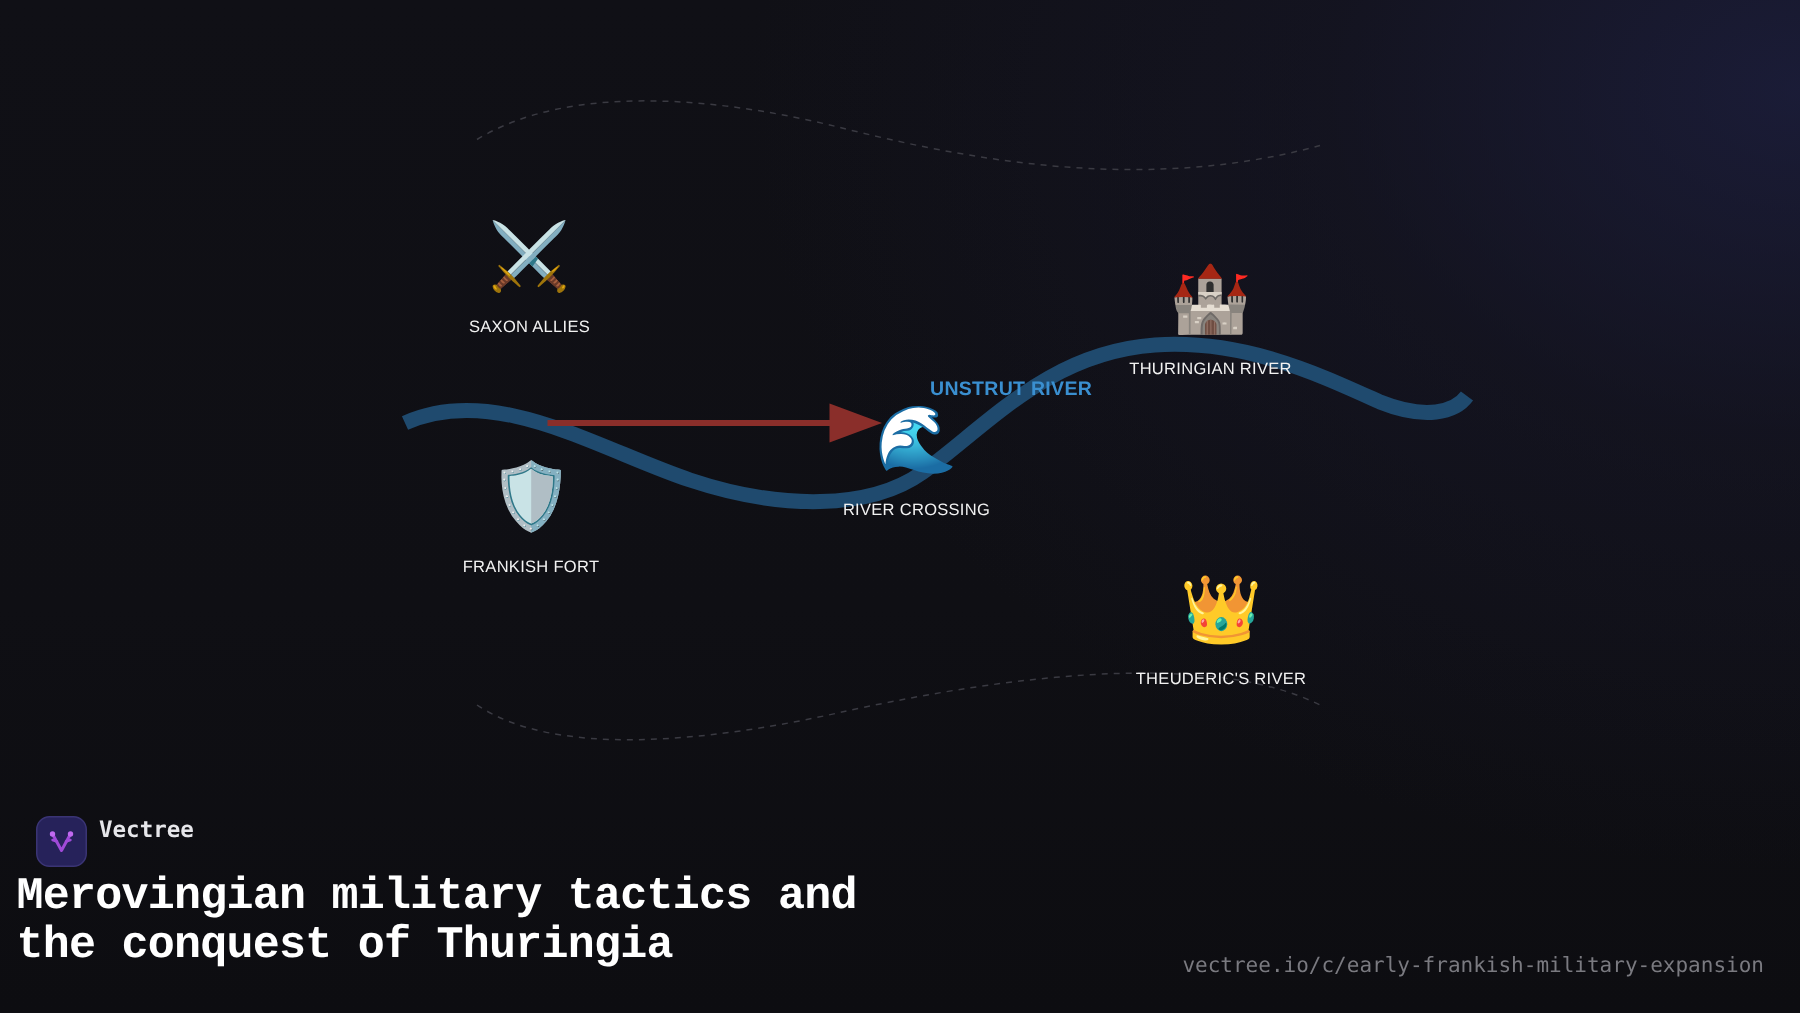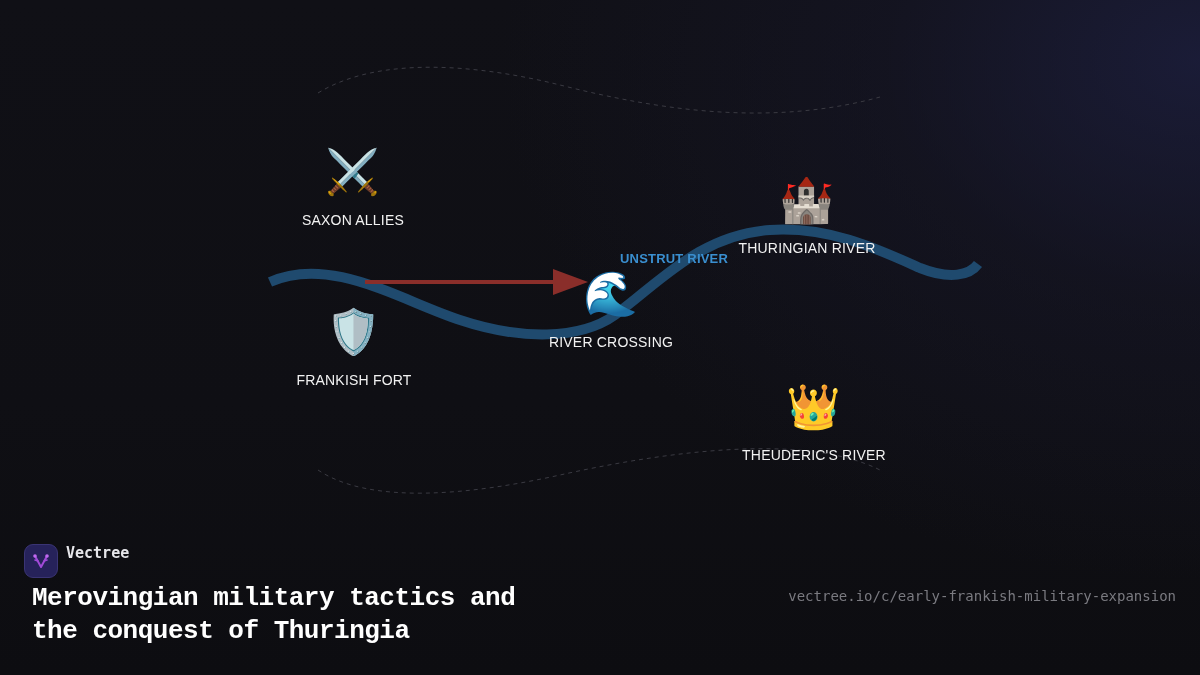--- a/index.html
+++ b/index.html
@@ -34,21 +34,21 @@
     }
     .node .icon {
       font-size: 44px;
       line-height: 52px;
       height: 52px;
       font-family: "DejaVu Sans", sans-serif;
     }
     .node .label {
       margin-top: 14px;
       color: #f2f2f2;
-      font-size: 14px;
+      font-size: 11px;
       letter-spacing: 0.2px;
       white-space: nowrap;
       font-family: "Liberation Sans", sans-serif;
     }
     .river-label {
       position: absolute;
       left: 620px;
       top: 251px;
       color: #3a8fd0;
       font-weight: bold;
@@ -74,36 +74,36 @@
     }
     .brand-name {
       margin-left: 8px;
       color: #e6e6ea;
       font-family: "DejaVu Sans Mono", monospace;
       font-weight: bold;
       font-size: 15px;
     }
     .title {
       position: absolute;
-      left: 32px;
+      left: 11px;
       top: 582px;
       color: #ffffff;
       font-family: "Liberation Mono", monospace;
       font-weight: bold;
-      font-size: 26px;
+      font-size: 30px;
       line-height: 33px;
       letter-spacing: -0.5px;
       margin: 0;
       white-space: pre-line;
       width: 760px;
     }
     .url {
       position: absolute;
       right: 24px;
-      top: 588px;
+      top: 636px;
       color: #7a7a80;
       font-family: "DejaVu Sans Mono", monospace;
       font-size: 14px;
     }
   </style>
 </head>
 <body>
 
 <div class="canvas">
 

